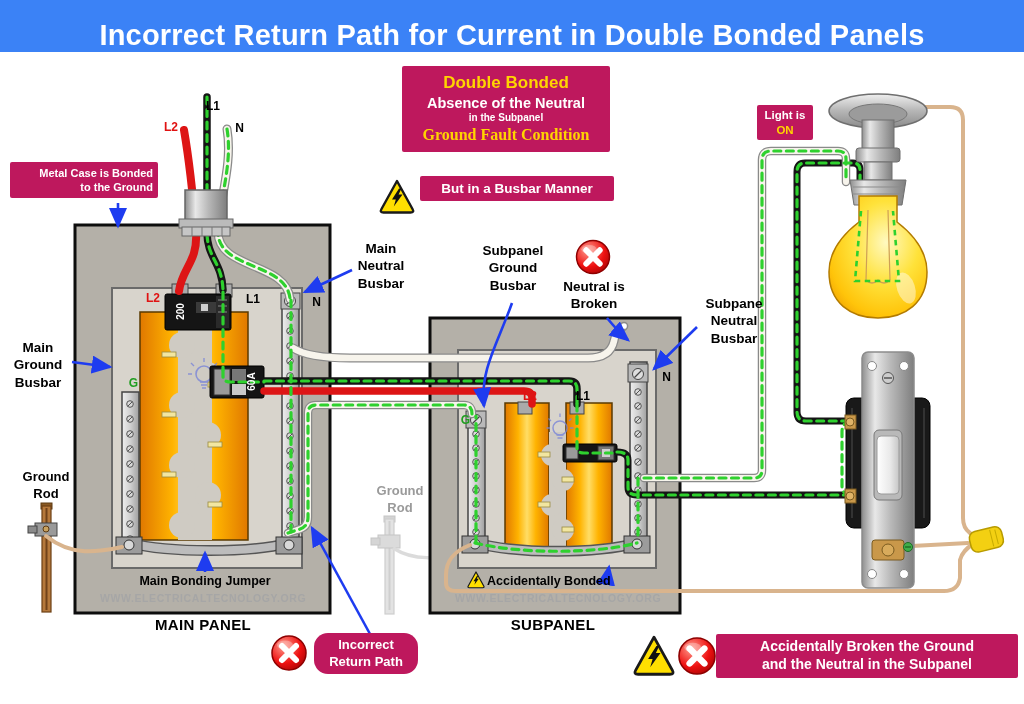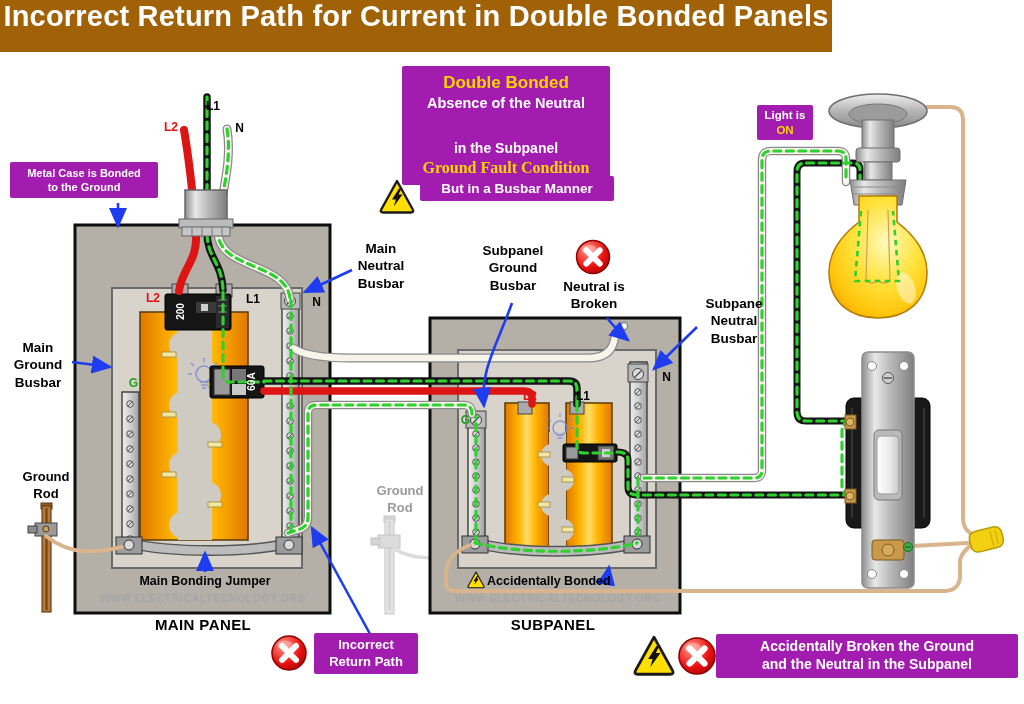--- a/index.html
+++ b/index.html
@@ -1,22 +1,22 @@
 <!DOCTYPE html>
 <html><head>
 <meta charset="utf-8">
 <style>
   html,body{margin:0;padding:0;background:#fff;}
   #stage{position:relative;width:1024px;height:704px;background:#fff;overflow:hidden;
          font-family:"Liberation Sans",sans-serif;}
-  #titlebar{position:absolute;left:0;top:0;width:832px;height:52px;background:#a16207;
-            display:flex;align-items:flex-start;justify-content:center;}
+  #titlebar{position:absolute;left:0;top:0;width:1024px;height:52px;background:#3b82f6;
+            display:flex;align-items:flex-end;justify-content:center;}
   #titlebar h1{margin:0;color:#fff;font-size:29px;font-weight:bold;letter-spacing:.2px;}
   .lbl{position:absolute;font-weight:bold;color:#000;text-align:center;line-height:1.28;z-index:5;}
-  .blk{background:#a21caf;color:#fff;border-radius:2px;padding:4px 5px;}
+  .blk{background:#be185d;color:#fff;border-radius:2px;padding:4px 5px;}
   .yel{color:#ffd400;}
   .wm{color:#a6a6a6;font-size:10.5px;font-weight:bold;letter-spacing:.6px;}
   .mini{position:absolute;font-weight:bold;font-size:12px;z-index:5;text-align:right;}
   .red{color:#e01212;} .grn{color:#1f9e1f;}
   .vtext{position:absolute;color:#fff;font-size:10px;font-weight:bold;z-index:5;
          width:40px;text-align:center;transform:rotate(-90deg);}
   svg{position:absolute;left:0;top:0;z-index:1;}
 </style>
 </head>
 <body>
@@ -362,33 +362,33 @@
     <g>
       <use href="#warnTri" x="0" y="0" transform="translate(397,197)"></use>
       <use href="#redX" transform="translate(593,257) scale(0.97)"></use>
       <use href="#redX" transform="translate(289,653)"></use>
       <use href="#warnTri" transform="translate(476,580) scale(0.5)"></use>
       <use href="#warnTri" transform="translate(654,656) scale(1.18)"></use>
       <use href="#redX" transform="translate(697,656) scale(1.06)"></use>
     </g>
   </svg>
 
-  <div class="lbl blk" style="left:10px;top:162px;width:138px;font-size:11px;">
+  <div class="lbl blk" style="left:10px;top:162px;width:138px;font-size:11px;text-align:right;">
     <div>Metal Case is Bonded</div>
     <div>to the Ground</div>
   </div>
 
   <div class="mini" style="left:196px;top:99px;width:24px;">L1</div>
   <div class="mini red" style="left:154px;top:120px;width:24px;">L2</div>
   <div class="mini" style="left:224px;top:121px;width:20px;">N</div>
 
   <div class="lbl blk" style="left:402px;top:66px;width:200px;padding:6px 4px;">
     <div class="yel" style="font-size:17px;">Double Bonded</div>
     <div style="font-size:14.5px;">Absence of the Neutral</div>
-    <div style="font-size:14px;margin-top:28px;">in the Subpanel</div>
+    <div style="font-size:10px;">in the Subpanel</div>
     <div class="yel" style="font-size:16px;font-family:Liberation Serif, serif;">Ground Fault Condition</div>
   </div>
 
   <div class="lbl blk" style="left:420px;top:176px;width:184px;font-size:13.5px;">
     <div>But in a Busbar Manner</div>
   </div>
 
   <div class="lbl" style="left:338px;top:240px;width:86px;font-size:13.5px;">
     <div>Main</div>
     <div>Neutral</div>
@@ -434,21 +434,21 @@
   </div>
 
   <div class="lbl" style="left:125px;top:573px;width:160px;font-size:12.5px;">Main Bonding Jumper</div>
   <div class="lbl wm" style="left:100px;top:592px;width:205px;">WWW.ELECTRICALTECNOLOGY.ORG</div>
   <div class="lbl" style="left:117px;top:615px;width:172px;font-size:15px;letter-spacing:.4px;">MAIN PANEL</div>
 
   <div class="lbl" style="left:487px;top:573px;width:145px;font-size:12.5px;text-align:left;">Accidentally Bonded</div>
   <div class="lbl wm" style="left:455px;top:592px;width:205px;">WWW.ELECTRICALTECNOLOGY.ORG</div>
   <div class="lbl" style="left:467px;top:615px;width:172px;font-size:15px;letter-spacing:.4px;">SUBPANEL</div>
 
-  <div class="lbl blk" style="left:314px;top:633px;width:94px;font-size:13px;">
+  <div class="lbl blk" style="left:314px;top:633px;width:94px;font-size:13px;border-radius:14px;">
     <div>Incorrect</div>
     <div>Return Path</div>
   </div>
 
   <div class="lbl blk" style="left:716px;top:634px;width:292px;font-size:14px;">
     <div>Accidentally Broken the Ground</div>
     <div>and the Neutral in the Subpanel</div>
   </div>
 
   <div class="mini red" style="left:136px;top:291px;width:24px;">L2</div>

